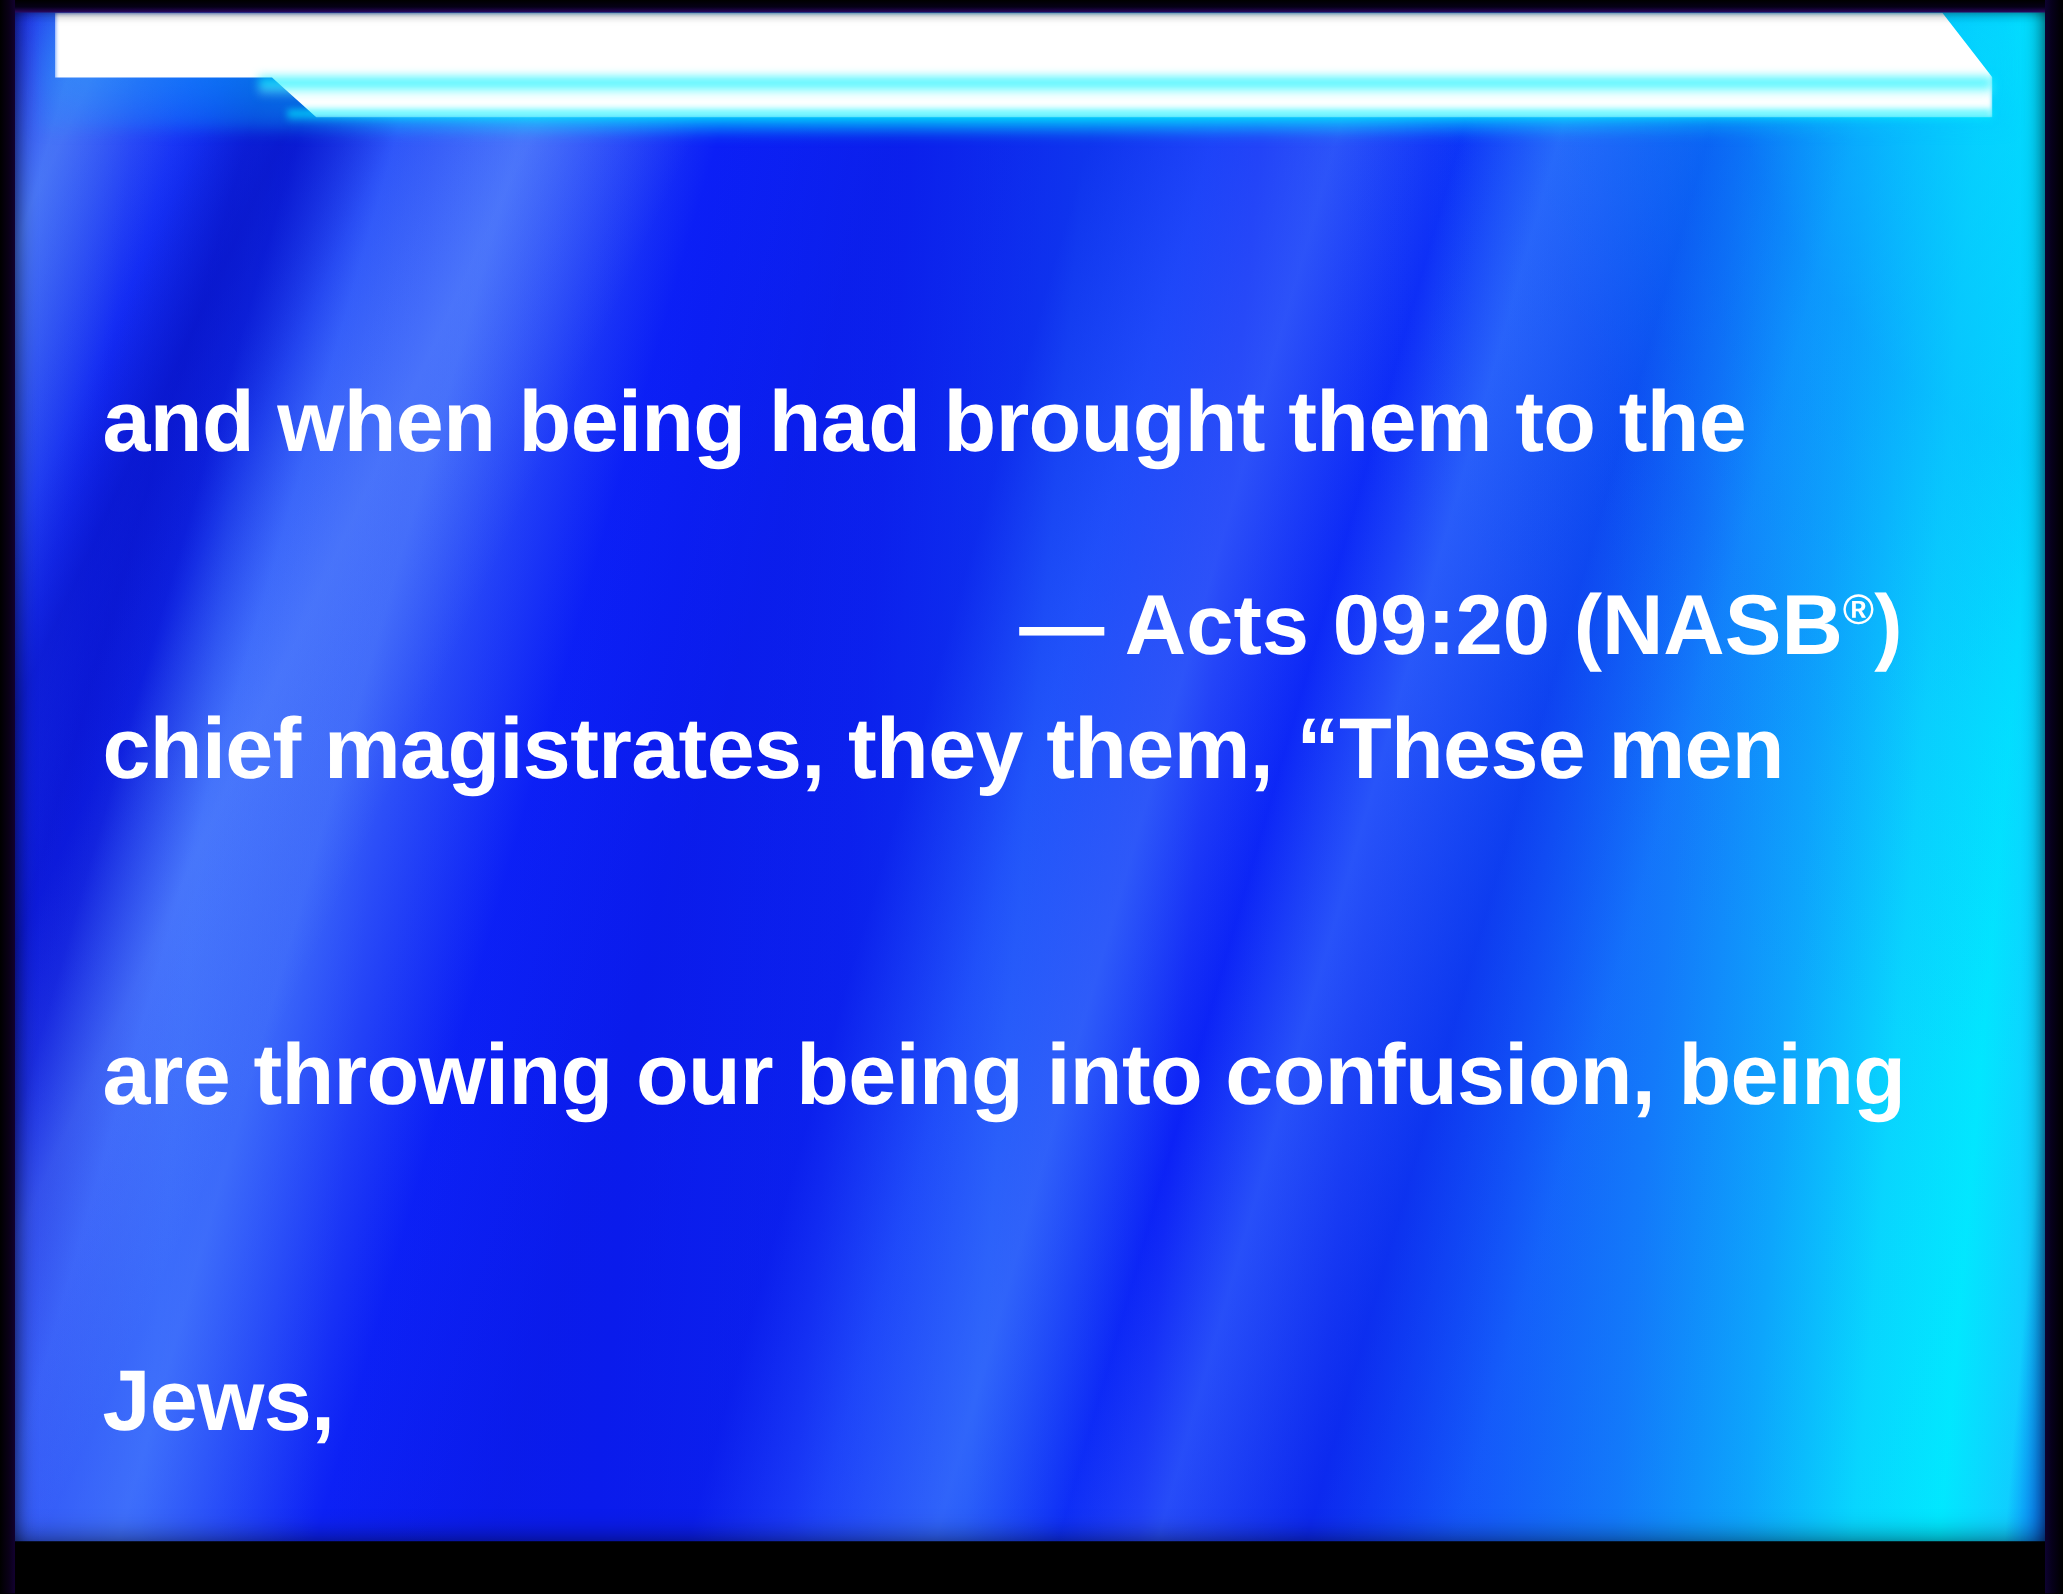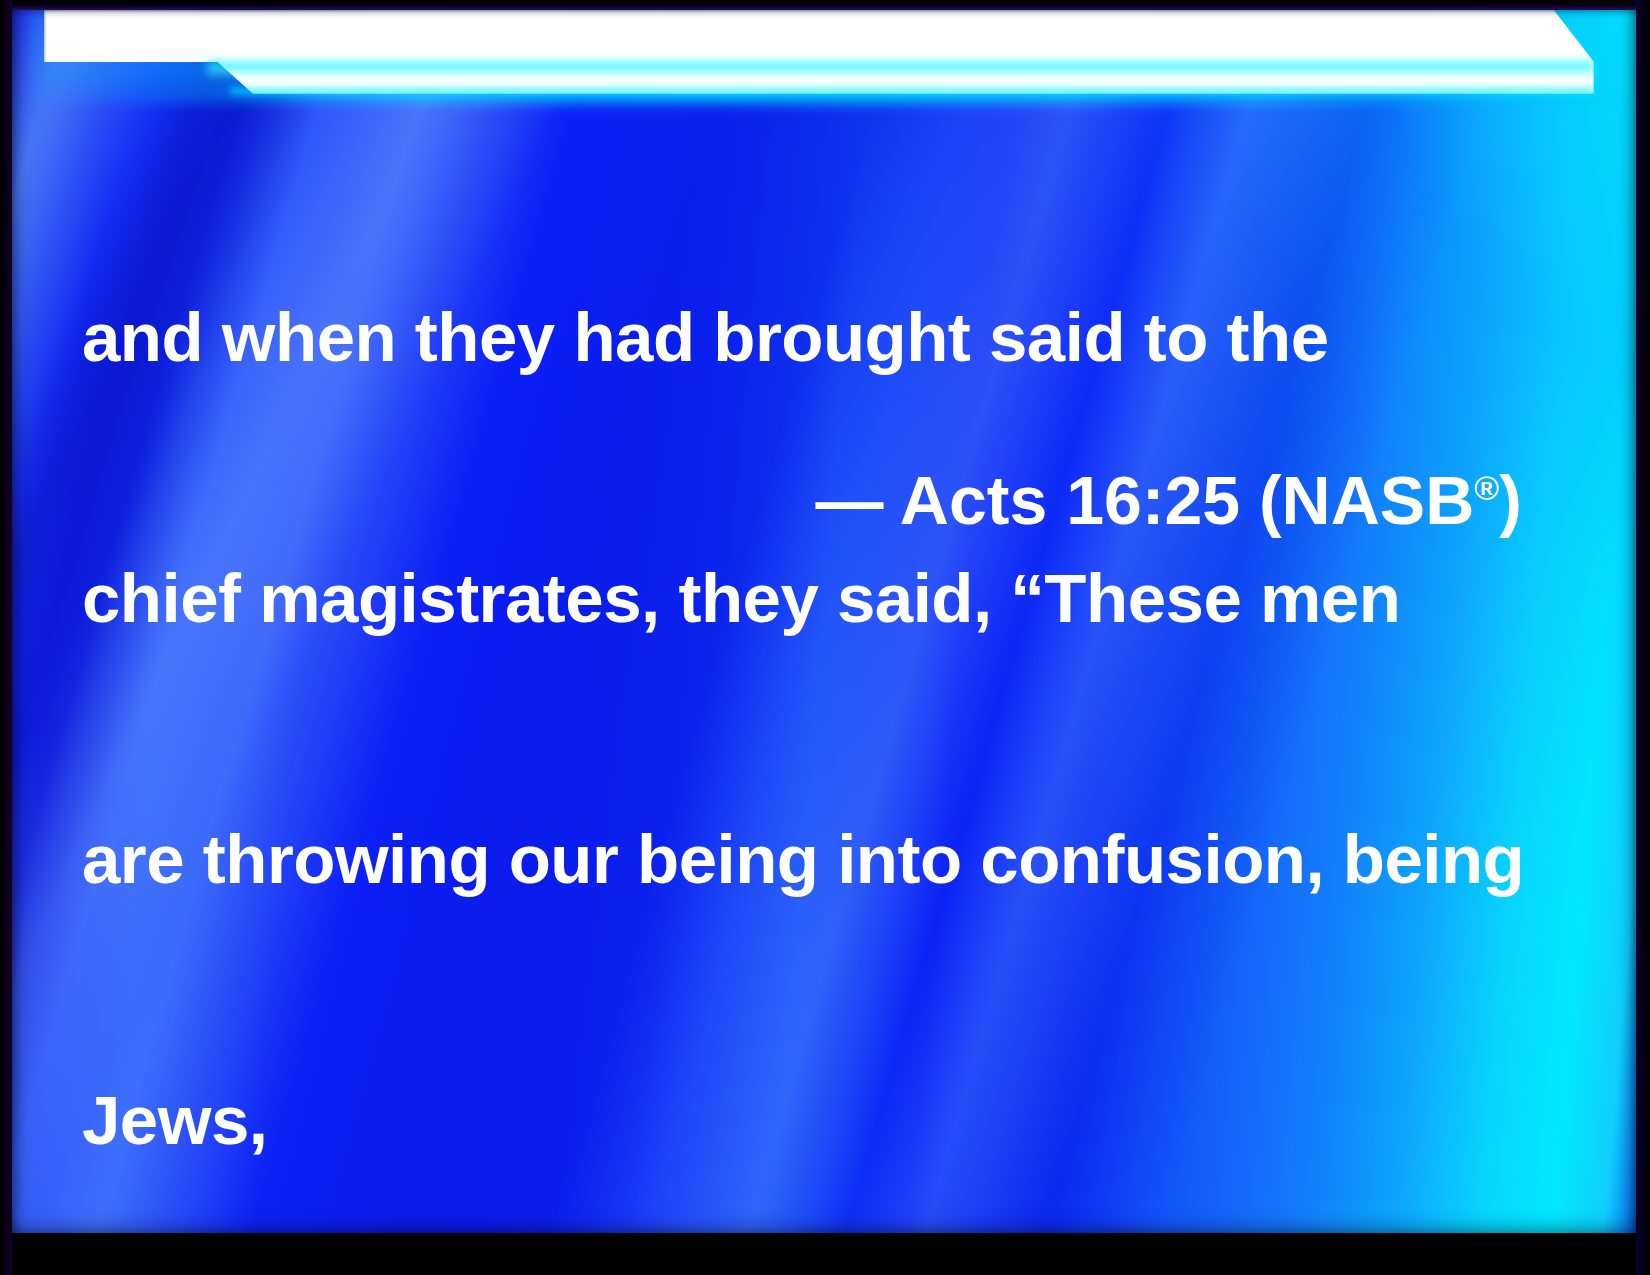--- a/index.html
+++ b/index.html
@@ -234,28 +234,28 @@
   <div class="bg-streaks3"></div>
 
   <div class="topbar-wrap">
     <div class="topbar-glow"></div>
     <div class="topbar"></div>
     <div class="topbar-cyanline"></div>
     <div class="topbar-under"></div>
   </div>
 
   <div class="verse">
-    <span class="verse-line">and when they had brought said to the</span>
-    <span class="verse-line">chief magistrates, they said, “These men</span>
+    <span class="verse-line">and when being had brought them to the</span>
+    <span class="verse-line">chief magistrates, they them, “These men</span>
     <span class="verse-line">are throwing our being into confusion, being</span>
     <span class="verse-line">Jews,</span>
   </div>
 
   <div class="citation">
-    <span>— Acts 16:25 (NASB</span><sup>®</sup><span>)</span>
+    <span>— Acts 09:20 (NASB</span><sup>®</sup><span>)</span>
   </div>
 
   <div class="bg-vignette"></div>
   <div class="edge-top"></div>
   <div class="edge-bottom"></div>
   <div class="edge-left"></div>
   <div class="edge-right"></div>
 
 </div>
 

